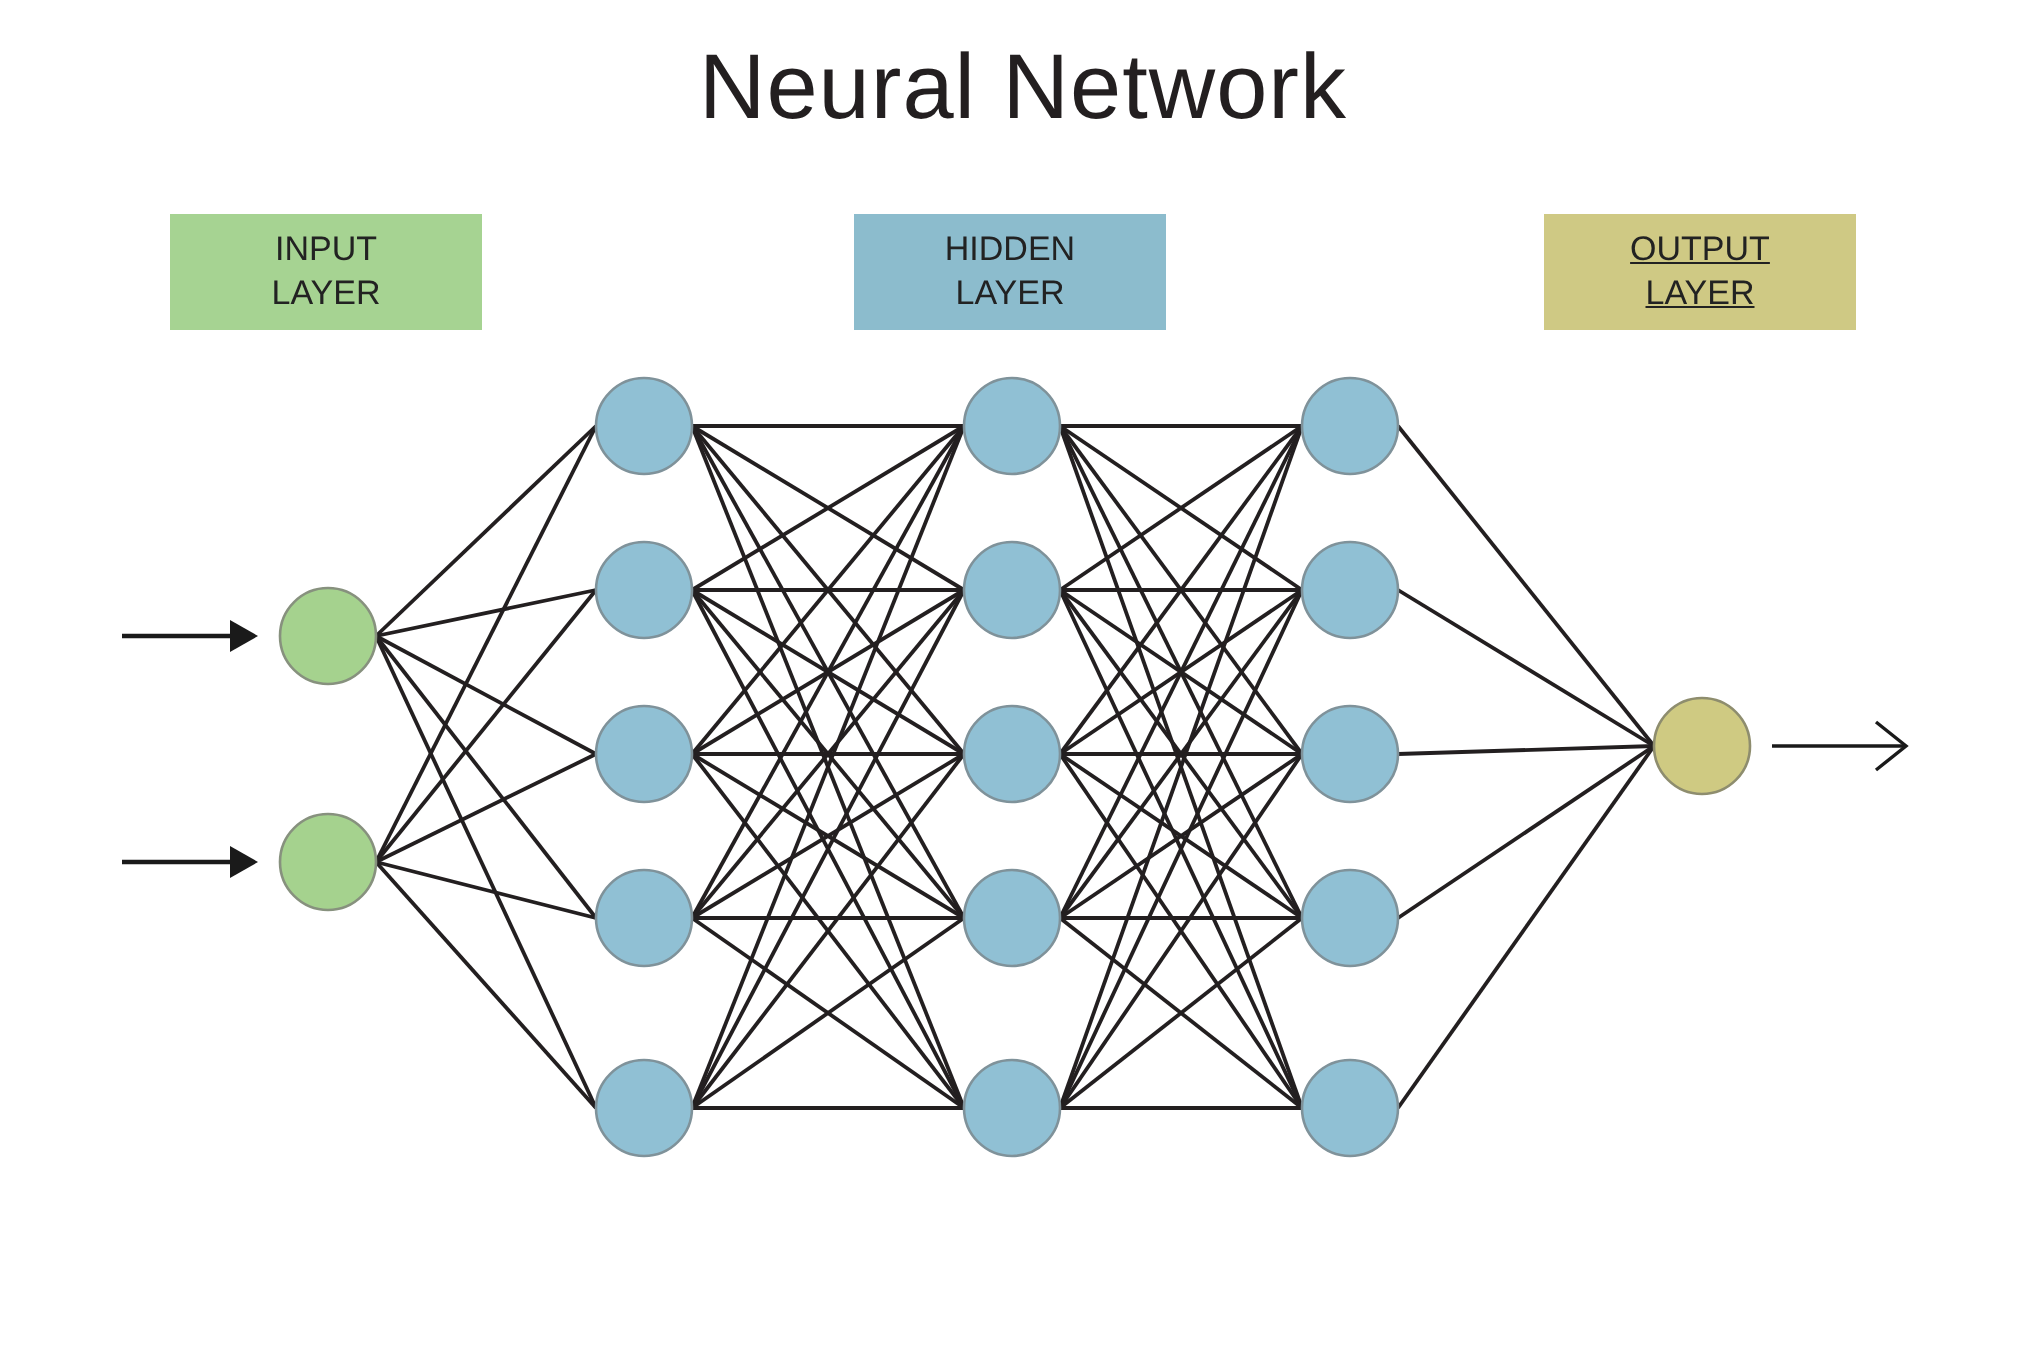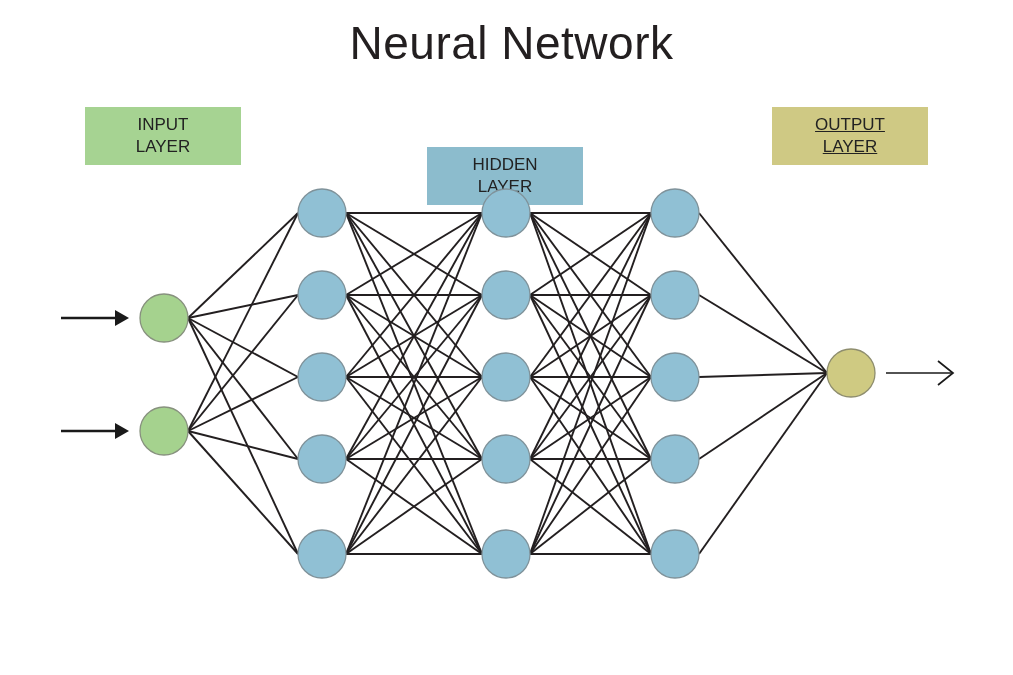--- a/index.html
+++ b/index.html
@@ -44,21 +44,21 @@
 <body>
 
 <div class="stage">
   <div class="title">Neural Network</div>
 
   <div class="badge" style="left: 85px; top: 107px; width: 156px; height: 58px; background: rgb(166, 211, 146);">
     <div>INPUT</div>
     <div>LAYER</div>
   </div>
 
-  <div class="badge" style="left: 427px; top: 107px; width: 156px; height: 58px; background: rgb(140, 188, 205); margin-top: 40px;">
+  <div class="badge" style="left: 427px; top: 107px; width: 156px; height: 58px; background: rgb(140, 188, 205);">
     <div>HIDDEN</div>
     <div>LAYER</div>
   </div>
 
   <div class="badge" style="left: 772px; top: 107px; width: 156px; height: 58px; background: rgb(207, 201, 132); text-decoration: underline;">
     <div>OUTPUT</div>
     <div>LAYER</div>
   </div>
 
   <svg class="net" id="net-svg" width="1013" height="675" viewBox="0 0 1013 675">

